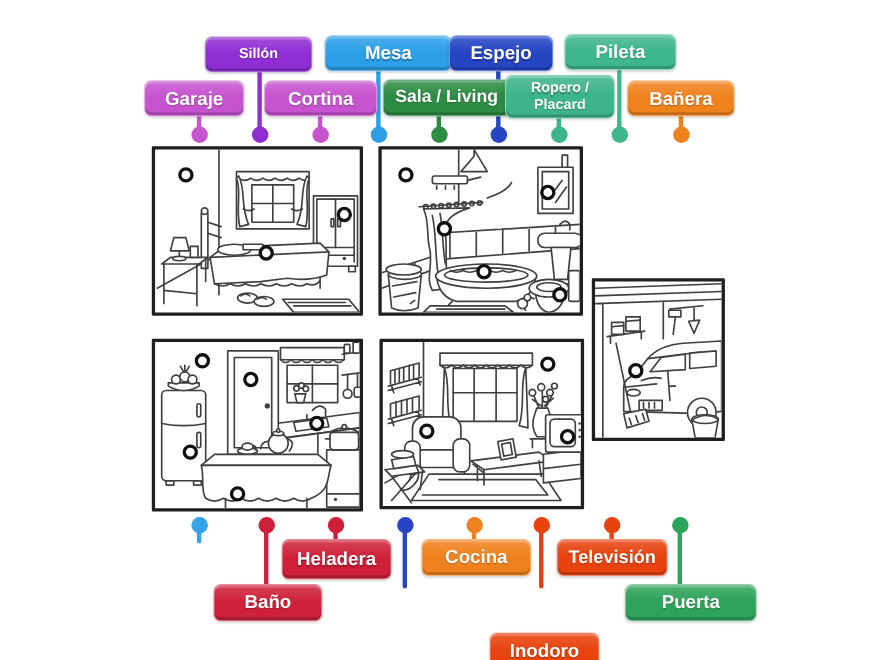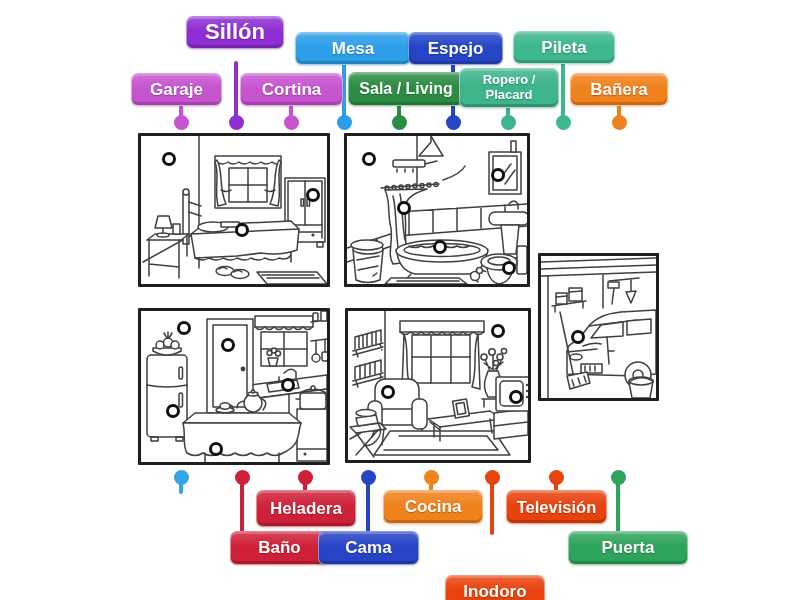--- a/index.html
+++ b/index.html
@@ -352,21 +352,21 @@
     <div class="marker" style="left: 381px; top: 385px;"></div>
     <div class="marker" style="left: 509px; top: 390px;"></div>
     <div class="marker" style="left: 571px; top: 330px;"></div>
     <div class="stem" style="background: rgb(198, 84, 207); left: 179px; top: 102px; height: 20px;"></div>
     <div class="pin-dot" style="background: rgb(198, 84, 207); left: 173.5px; top: 114.5px;"></div>
     <div class="wlabel" style="background: linear-gradient(rgba(255, 255, 255, 0.16), rgba(255, 255, 255, 0) 45%), rgb(198, 84, 207); left: 131px; top: 73px; width: 91px; height: 33px; font-size: 17px;">
       <div>Garaje</div>
     </div>
     <div class="stem" style="background: rgb(143, 46, 210); left: 234px; top: 61px; height: 61px;"></div>
     <div class="pin-dot" style="background: rgb(143, 46, 210); left: 228.5px; top: 114.5px;"></div>
-    <div class="wlabel" style="background: linear-gradient(rgba(255, 255, 255, 0.16), rgba(255, 255, 255, 0) 45%), rgb(143, 46, 210); left: 186px; top: 16px; width: 98px; height: 33px; font-size: 22px;">
+    <div class="wlabel" style="background: linear-gradient(rgba(255, 255, 255, 0.16), rgba(255, 255, 255, 0) 45%), rgb(143, 46, 210); left: 186px; top: 33px; width: 98px; height: 33px; font-size: 13px;">
       <div>Sillón</div>
     </div>
     <div class="stem" style="background: rgb(198, 84, 207); left: 289px; top: 102px; height: 20px;"></div>
     <div class="pin-dot" style="background: rgb(198, 84, 207); left: 283.5px; top: 114.5px;"></div>
     <div class="wlabel" style="background: linear-gradient(rgba(255, 255, 255, 0.16), rgba(255, 255, 255, 0) 45%), rgb(198, 84, 207); left: 240px; top: 73px; width: 103px; height: 33px; font-size: 17px;">
       <div>Cortina</div>
     </div>
     <div class="stem" style="background: rgb(45, 159, 232); left: 342px; top: 61px; height: 61px;"></div>
     <div class="pin-dot" style="background: rgb(45, 159, 232); left: 336.5px; top: 114.5px;"></div>
     <div class="wlabel" style="background: linear-gradient(rgba(255, 255, 255, 0.16), rgba(255, 255, 255, 0) 45%), rgb(45, 159, 232); left: 295px; top: 32px; width: 116px; height: 33px; font-size: 17px;">
@@ -395,33 +395,30 @@
     </div>
     <div class="stem" style="background: rgb(240, 130, 30); left: 617px; top: 102px; height: 20px;"></div>
     <div class="pin-dot" style="background: rgb(240, 130, 30); left: 611.5px; top: 114.5px;"></div>
     <div class="wlabel" style="background: linear-gradient(rgba(255, 255, 255, 0.16), rgba(255, 255, 255, 0) 45%), rgb(240, 130, 30); left: 570px; top: 73px; width: 98px; height: 33px; font-size: 17px;">
       <div>Bañera</div>
     </div>
     <div class="stem" style="background: rgb(53, 163, 232); left: 179px; top: 477px; height: 17px;"></div>
     <div class="pin-dot" style="background: rgb(53, 163, 232); left: 173.5px; top: 469.5px;"></div>
     <div class="stem" style="background: rgb(206, 33, 57); left: 240px; top: 477px; height: 58px;"></div>
     <div class="pin-dot" style="background: rgb(206, 33, 57); left: 234.5px; top: 469.5px;"></div>
-    <div class="wlabel" style="background: linear-gradient(rgba(255, 255, 255, 0.16), rgba(255, 255, 255, 0) 45%), rgb(206, 33, 57); left: 194px; top: 531px; width: 99px; height: 34px; font-size: 17px; margin-left: 36px;">
+    <div class="wlabel" style="background: linear-gradient(rgba(255, 255, 255, 0.16), rgba(255, 255, 255, 0) 45%), rgb(206, 33, 57); left: 194px; top: 531px; width: 99px; height: 34px; font-size: 17px;">
       <div>Baño</div>
     </div>
     <div class="stem" style="background: rgb(206, 33, 57); left: 303px; top: 477px; height: 17px;"></div>
     <div class="pin-dot" style="background: rgb(206, 33, 57); left: 297.5px; top: 469.5px;"></div>
     <div class="wlabel" style="background: linear-gradient(rgba(255, 255, 255, 0.16), rgba(255, 255, 255, 0) 45%), rgb(206, 33, 57); left: 256px; top: 490px; width: 100px; height: 37px; font-size: 17px;">
       <div>Heladera</div>
     </div>
     <div class="stem" style="background: rgb(39, 68, 198); left: 366px; top: 477px; height: 58px;"></div>
     <div class="pin-dot" style="background: rgb(39, 68, 198); left: 360.5px; top: 469.5px;"></div>
-    <div class="wlabel" style="background: linear-gradient(rgba(255, 255, 255, 0.16), rgba(255, 255, 255, 0) 45%), rgb(39, 68, 198); left: 318px; top: 531px; width: 101px; height: 34px; font-size: 17px;">
-      <div>Cama</div>
-    </div>
     <div class="stem" style="background: rgb(240, 130, 30); left: 429px; top: 477px; height: 17px;"></div>
     <div class="pin-dot" style="background: rgb(240, 130, 30); left: 423.5px; top: 469.5px;"></div>
     <div class="wlabel" style="background: linear-gradient(rgba(255, 255, 255, 0.16), rgba(255, 255, 255, 0) 45%), rgb(240, 130, 30); left: 383px; top: 490px; width: 100px; height: 34px; font-size: 17px;">
       <div>Cocina</div>
     </div>
     <div class="stem" style="background: rgb(232, 67, 15); left: 490px; top: 477px; height: 58px;"></div>
     <div class="pin-dot" style="background: rgb(232, 67, 15); left: 484.5px; top: 469.5px;"></div>
     <div class="wlabel" style="background: linear-gradient(rgba(255, 255, 255, 0.16), rgba(255, 255, 255, 0) 45%), rgb(232, 67, 15); left: 445px; top: 531px; width: 100px; height: 34px; font-size: 17px; margin-top: 44px;">
       <div>Inodoro</div>
     </div>

